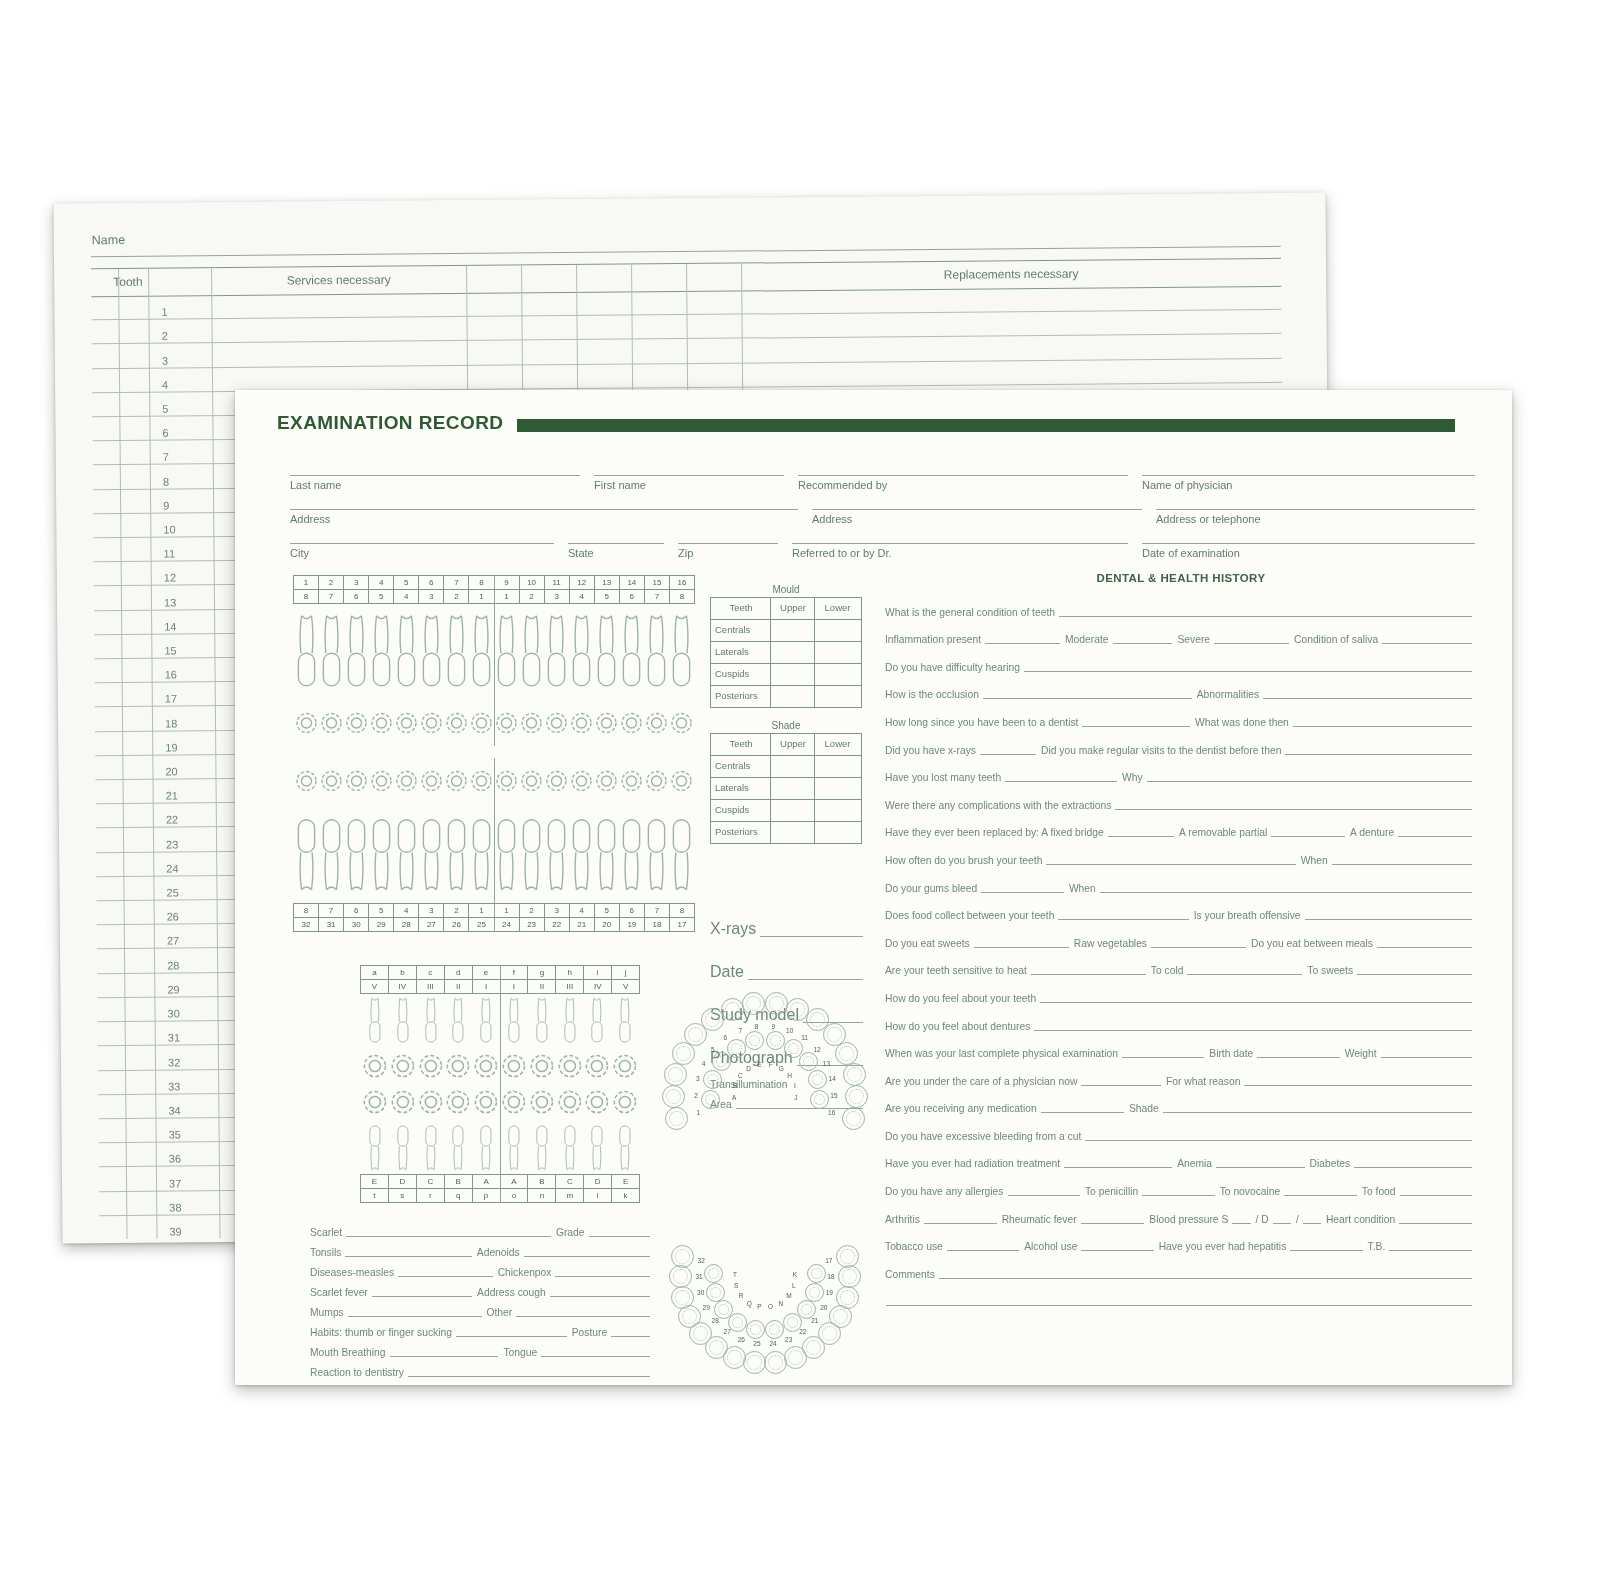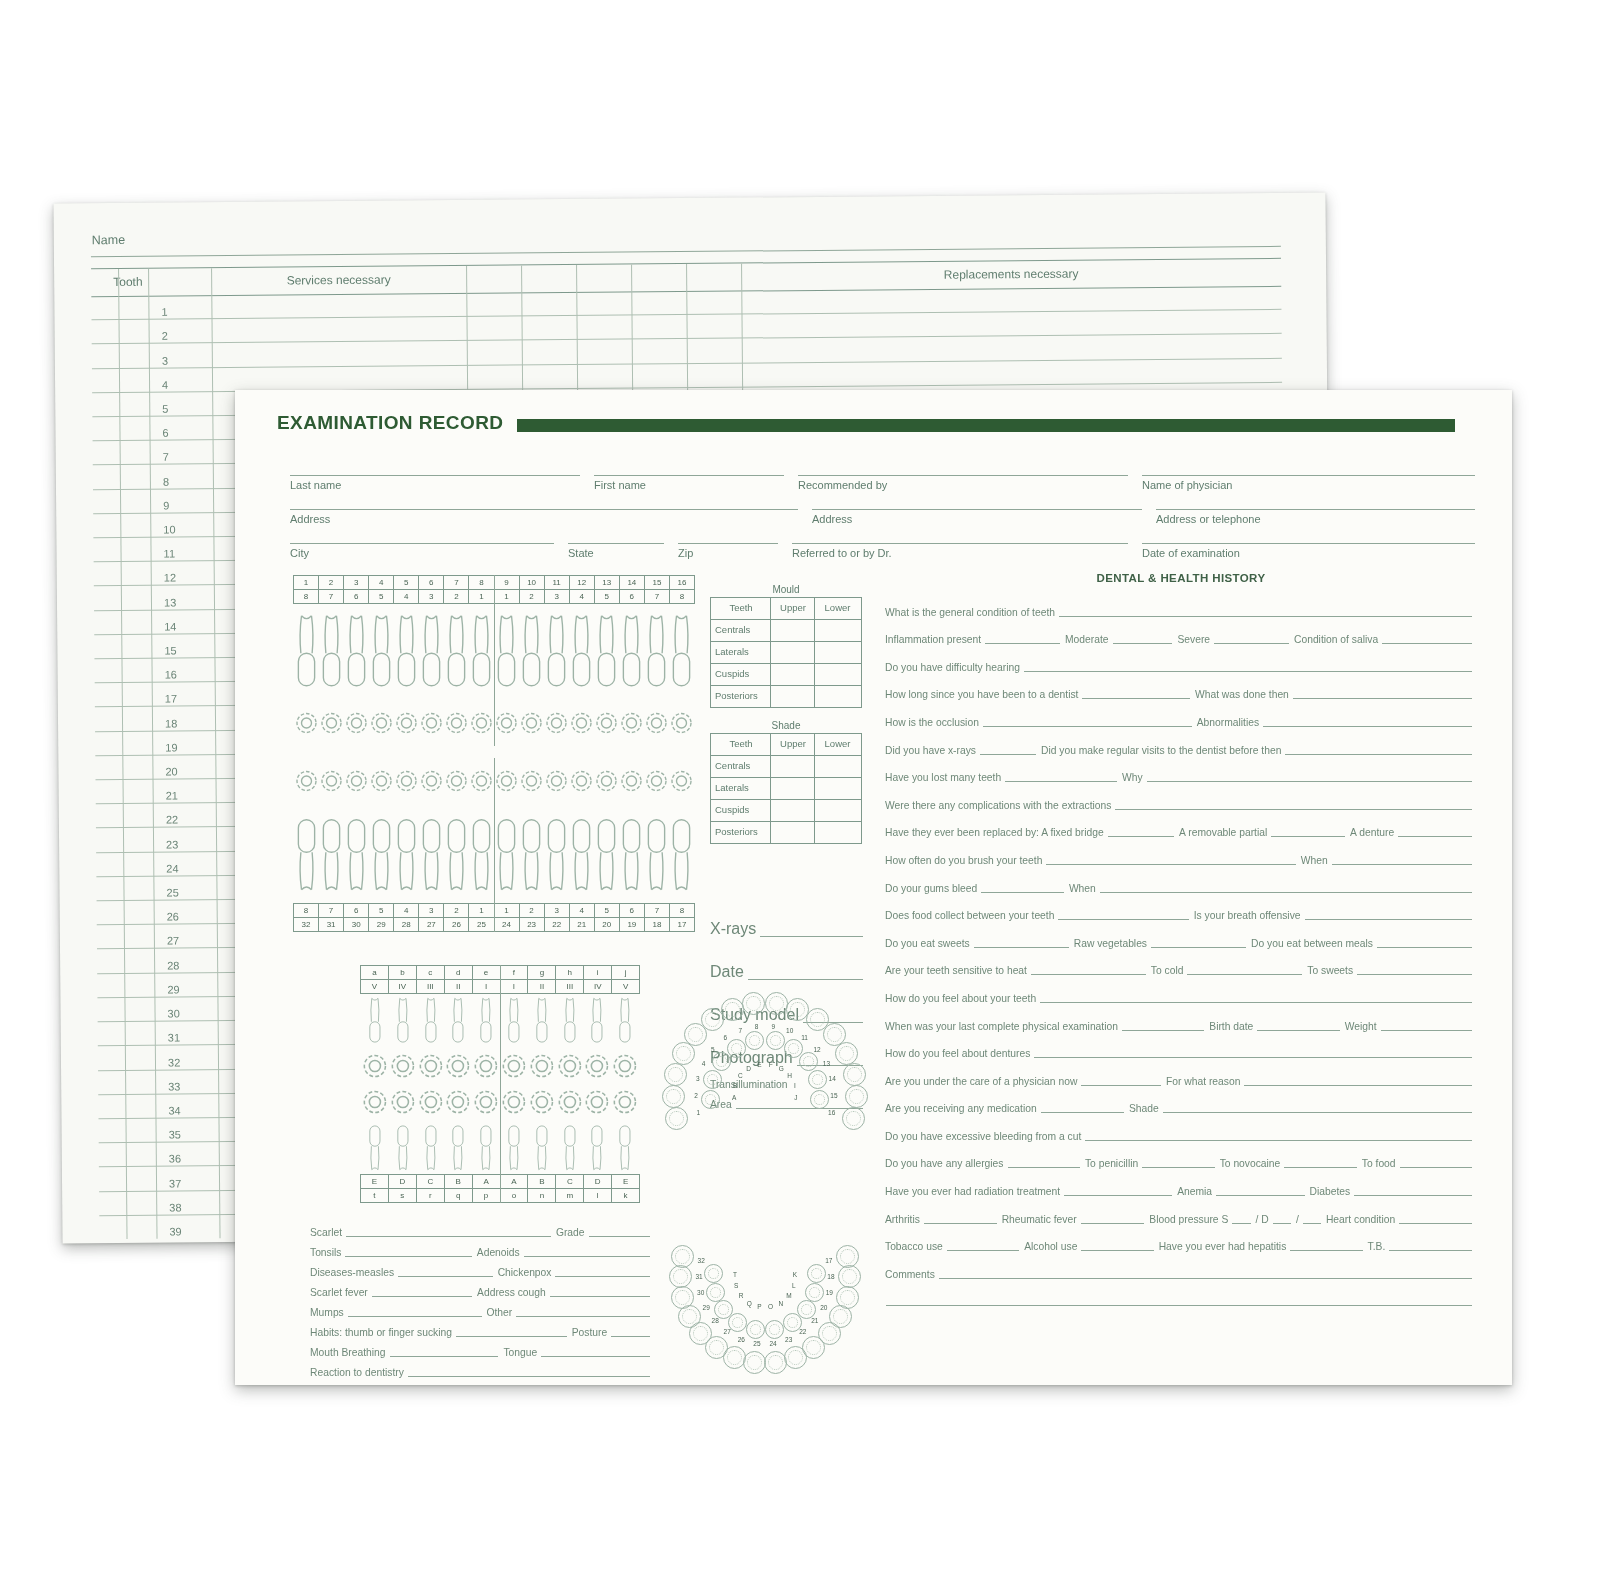--- a/index.html
+++ b/index.html
@@ -1181,29 +1181,29 @@
           <span class="flabel">Severe</span>
           <span class="fblank" style="flex-grow: 0.5;"></span>
           <span class="flabel">Condition of saliva</span>
           <span class="fblank" style="flex-grow: 0.6;"></span>
         </div>
         <div class="fline">
           <span class="flabel">Do you have difficulty hearing</span>
           <span class="fblank" style="flex-grow: 1;"></span>
         </div>
         <div class="fline">
+          <span class="flabel">How is the occlusion</span>
+          <span class="fblank" style="flex-grow: 1;"></span>
+          <span class="flabel">Abnormalities</span>
+          <span class="fblank" style="flex-grow: 1;"></span>
+        </div>
+        <div class="fline">
           <span class="flabel">How long since you have been to a dentist</span>
           <span class="fblank" style="flex-grow: 0.6;"></span>
           <span class="flabel">What was done then</span>
-          <span class="fblank" style="flex-grow: 1;"></span>
-        </div>
-        <div class="fline">
-          <span class="flabel">How is the occlusion</span>
-          <span class="fblank" style="flex-grow: 1;"></span>
-          <span class="flabel">Abnormalities</span>
           <span class="fblank" style="flex-grow: 1;"></span>
         </div>
         <div class="fline">
           <span class="flabel">Did you have x-rays</span>
           <span class="fblank" style="flex-grow: 0.3;"></span>
           <span class="flabel">Did you make regular visits to the dentist before then</span>
           <span class="fblank" style="flex-grow: 1;"></span>
         </div>
         <div class="fline">
           <span class="flabel">Have you lost many teeth</span>
@@ -1255,64 +1255,64 @@
           <span class="flabel">To cold</span>
           <span class="fblank" style="flex-grow: 0.6;"></span>
           <span class="flabel">To sweets</span>
           <span class="fblank" style="flex-grow: 0.6;"></span>
         </div>
         <div class="fline">
           <span class="flabel">How do you feel about your teeth</span>
           <span class="fblank" style="flex-grow: 1;"></span>
         </div>
         <div class="fline">
+          <span class="flabel">How do you feel about dentures</span>
+          <span class="fblank" style="flex-grow: 1;"></span>
+        </div>
+        <div class="fline">
           <span class="flabel">When was your last complete physical examination</span>
           <span class="fblank" style="flex-grow: 0.45;"></span>
           <span class="flabel">Birth date</span>
           <span class="fblank" style="flex-grow: 0.45;"></span>
           <span class="flabel">Weight</span>
           <span class="fblank" style="flex-grow: 0.5;"></span>
         </div>
         <div class="fline">
-          <span class="flabel">How do you feel about dentures</span>
-          <span class="fblank" style="flex-grow: 1;"></span>
-        </div>
-        <div class="fline">
           <span class="flabel">Are you under the care of a physician now</span>
           <span class="fblank" style="flex-grow: 0.35;"></span>
           <span class="flabel">For what reason</span>
           <span class="fblank" style="flex-grow: 1;"></span>
         </div>
         <div class="fline">
           <span class="flabel">Are you receiving any medication</span>
           <span class="fblank" style="flex-grow: 0.35;"></span>
           <span class="flabel">Shade</span>
           <span class="fblank" style="flex-grow: 1.3;"></span>
         </div>
         <div class="fline">
           <span class="flabel">Do you have excessive bleeding from a cut</span>
           <span class="fblank" style="flex-grow: 1;"></span>
+        </div>
+        <div class="fline">
+          <span class="flabel">Have you ever had radiation treatment</span>
+          <span class="fblank" style="flex-grow: 0.55;"></span>
+          <span class="flabel">Anemia</span>
+          <span class="fblank" style="flex-grow: 0.45;"></span>
+          <span class="flabel">Diabetes</span>
+          <span class="fblank" style="flex-grow: 0.6;"></span>
         </div>
         <div class="fline">
           <span class="flabel">Do you have any allergies</span>
           <span class="fblank" style="flex-grow: 0.4;"></span>
           <span class="flabel">To penicillin</span>
           <span class="fblank" style="flex-grow: 0.4;"></span>
           <span class="flabel">To novocaine</span>
           <span class="fblank" style="flex-grow: 0.4;"></span>
           <span class="flabel">To food</span>
           <span class="fblank" style="flex-grow: 0.4;"></span>
-        </div>
-        <div class="fline">
-          <span class="flabel">Have you ever had radiation treatment</span>
-          <span class="fblank" style="flex-grow: 0.55;"></span>
-          <span class="flabel">Anemia</span>
-          <span class="fblank" style="flex-grow: 0.45;"></span>
-          <span class="flabel">Diabetes</span>
-          <span class="fblank" style="flex-grow: 0.6;"></span>
         </div>
         <div class="fline">
           <span class="flabel">Arthritis</span>
           <span class="fblank" style="flex-grow: 0.4;"></span>
           <span class="flabel">Rheumatic fever</span>
           <span class="fblank" style="flex-grow: 0.35;"></span>
           <span class="flabel">Blood pressure  S</span>
           <span class="fblank" style="flex-grow: 0.1;"></span>
           <span class="flabel">/ D</span>
           <span class="fblank" style="flex-grow: 0.1;"></span>

